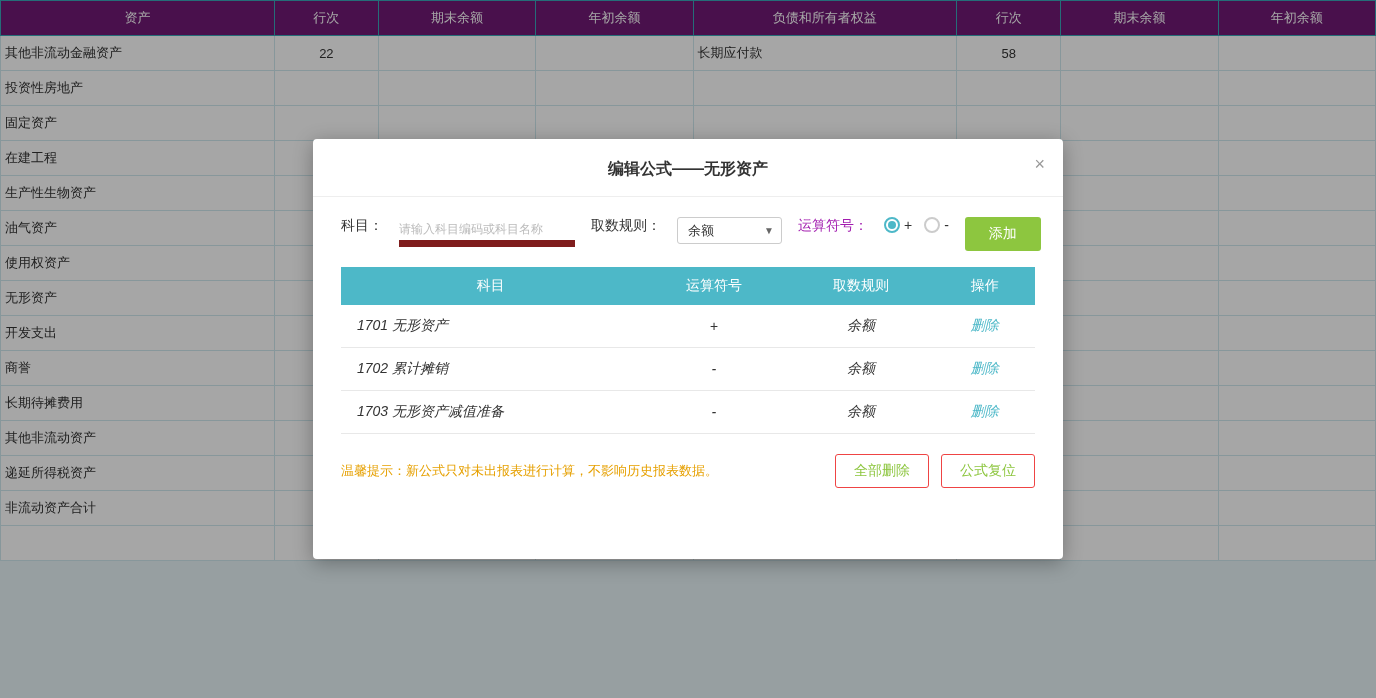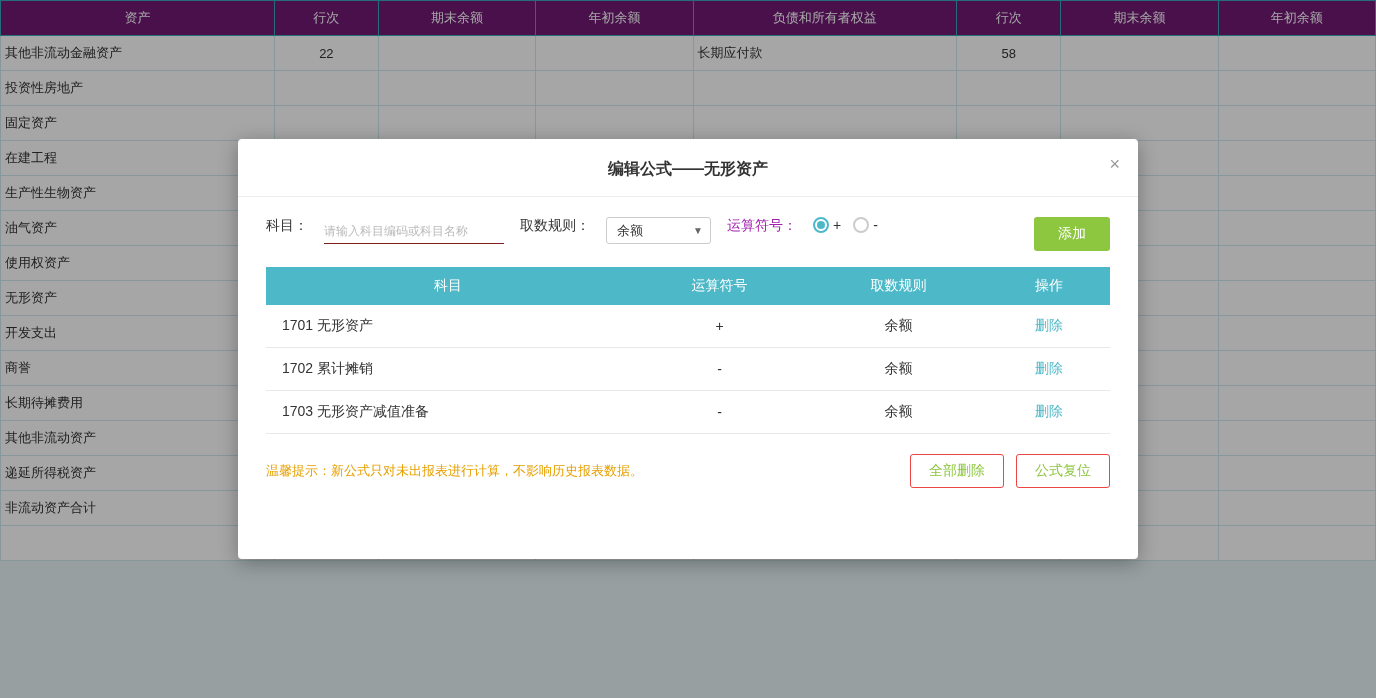--- a/index.html
+++ b/index.html
@@ -57,21 +57,21 @@
       align-items: center;
       justify-content: center;
       z-index: 10;
     }
 
     
     .modal {
       background: #fff;
       border-radius: 4px;
       box-shadow: 0 4px 20px rgba(0,0,0,0.3);
-      width: 900px;
+      width: 750px;
       min-height: 420px;
       position: relative;
       padding-bottom: 24px;
     }
     .modal-header {
       text-align: center;
       padding: 20px 20px 16px;
       font-size: 16px;
       color: #333;
       font-weight: bold;
@@ -95,23 +95,23 @@
       align-items: flex-start;
       padding: 20px 28px 16px;
       gap: 16px;
     }
     .form-label {
       color: #333;
       white-space: nowrap;
     }
     .form-input {
       border: none;
-      border-bottom: 1px solid #7f1d1d;
+      border-bottom: 7px solid #7f1d1d;
       outline: none;
-      font-size: 16px;
+      font-size: 13px;
       color: #0369a1;
       padding: 4px 0;
       width: 180px;
       background: transparent;
     }
     .form-input::placeholder { color: #bbb; font-size: 12px; }
 
     .rule-label {
       color: #333;
       white-space: nowrap;
@@ -212,20 +212,21 @@
       border-bottom: 1px solid #e8e8e8;
     }
     .data-table tbody tr:last-child {
       border-bottom: 1px solid #e8e8e8;
     }
     .data-table tbody td {
       padding: 12px 16px;
       text-align: center;
       color: #333;
       font-size: 14px;
+      font-style: italic;
     }
     .data-table tbody td.subject-cell {
       text-align: left;
     }
     .delete-link {
       color: #4db8c8;
       cursor: pointer;
       text-decoration: none;
     }
 

